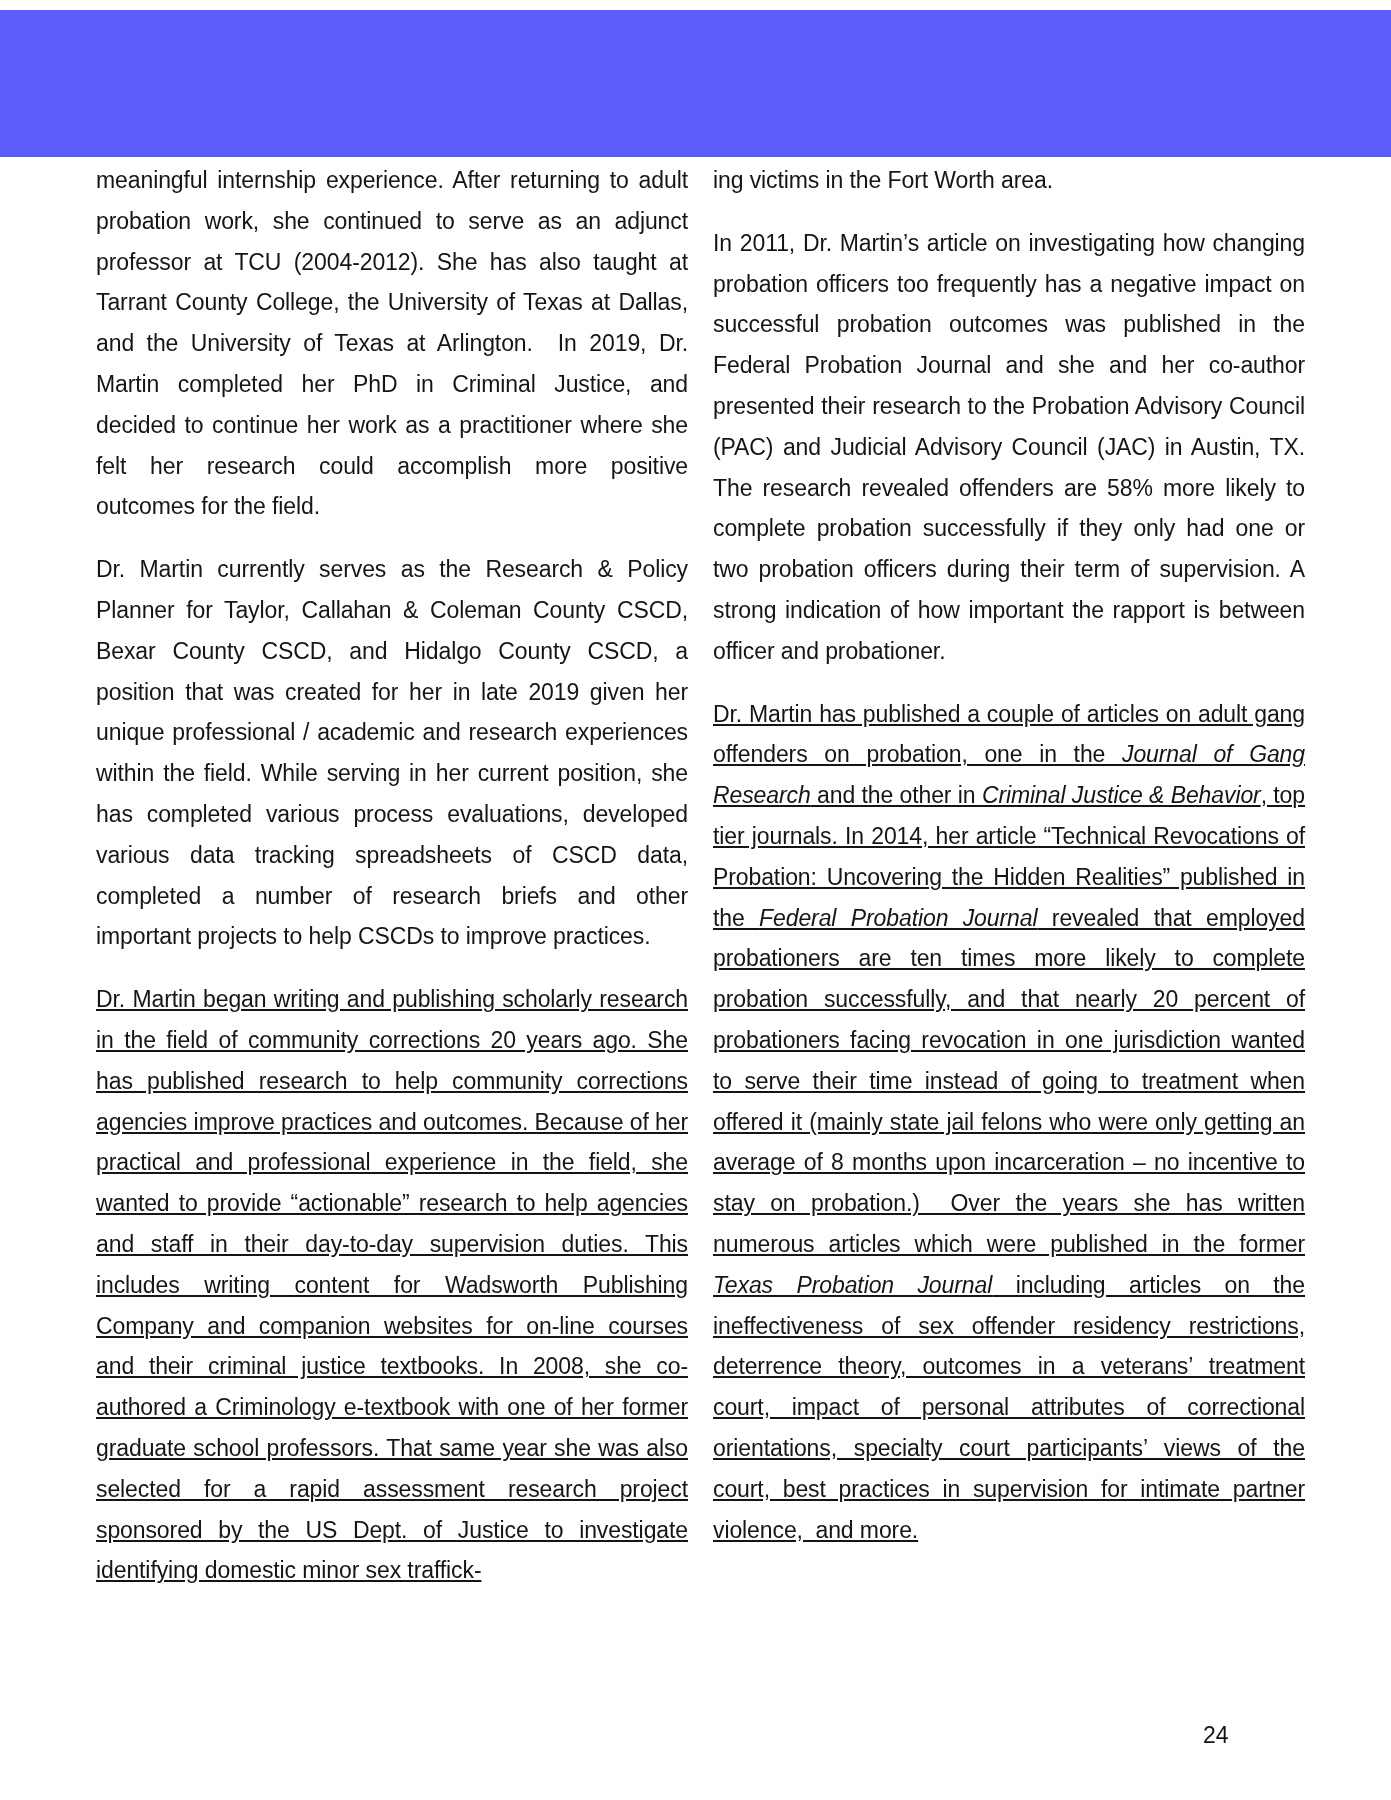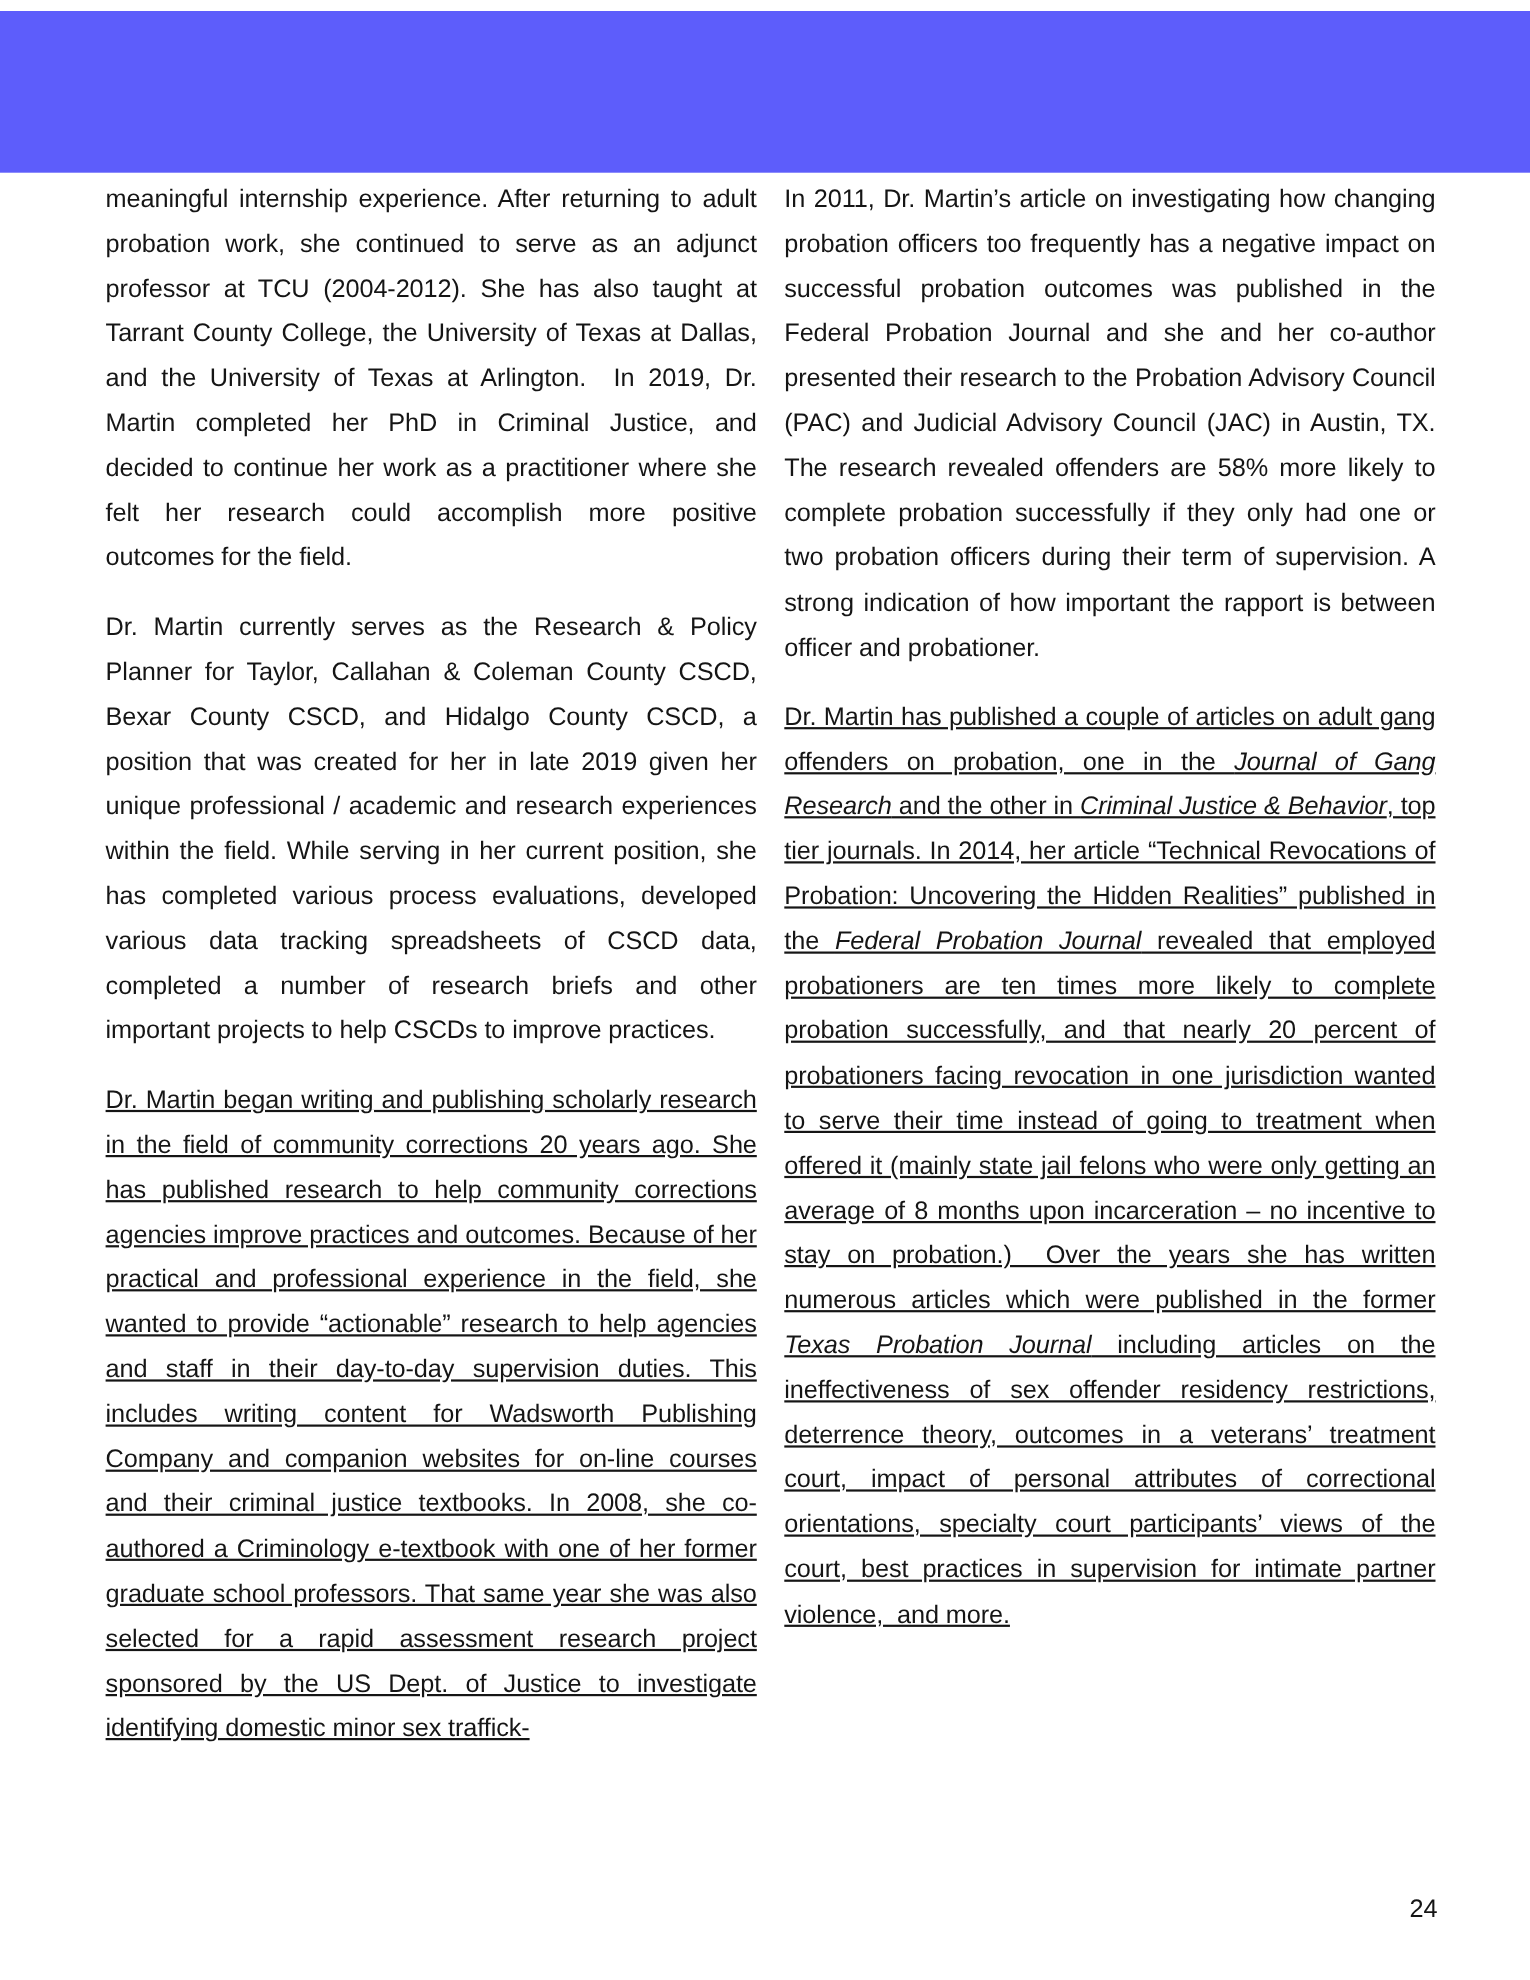--- a/index.html
+++ b/index.html
@@ -50,36 +50,37 @@
     text-decoration: underline;
   }
   .column p i {
     font-style: italic;
   }
   .page-number {
     position: absolute;
     top: 1720px;
     left: 1203px;
     width: 104px;
-    text-align: right;
+    text-align: left;
     font-size: 23px;
     line-height: 30px;
     color: #151515;
   }
 </style>
 </head>
 <body>
 
 <div class="page" style="background: rgb(255, 255, 255); color: rgb(21, 21, 21);">
   <div class="header-band" style="background: rgb(93, 93, 251);"></div>
   <div class="content">
     <div class="column">
         <p><span>meaningful internship experience. After returning to adult probation work, she continued to serve as an adjunct professor at TCU (2004-2012). She has also taught at Tarrant County College, the University of Texas at Dallas, and the University of Texas at Arlington.&nbsp; In 2019, Dr. Martin completed her PhD in Criminal Justice, and decided to continue her work as a practitioner where she felt her research could accomplish more positive outcomes for the field.</span></p>
         <p><span>Dr. Martin currently serves as the Research &amp; Policy Planner for Taylor, Callahan &amp; Coleman County CSCD, Bexar County CSCD, and Hidalgo County CSCD, a position that was created for her in late 2019 given her unique professional / academic and research experiences within the field. While serving in her current position, she has completed various process evaluations, developed various data tracking spreadsheets of CSCD data, completed a number of research briefs and other important projects to help CSCDs to improve practices.</span></p>
         <p><span>Dr. Martin began writing and publishing scholarly research in the field of community corrections 20 years ago. She has published research to help community corrections agencies improve practices and outcomes. Because of her practical and professional experience in the field, she wanted to provide “actionable” research to help agencies and staff in their day-to-day supervision duties. This includes writing content for Wadsworth Publishing Company and companion websites for on-line courses and their criminal justice textbooks. In 2008, she co-authored a Criminology e-textbook with one of her former graduate school professors. That same year she was also selected for a rapid assessment research project sponsored by the US Dept. of Justice to investigate identifying domestic minor sex traffick-</span></p>
       </div>
     <div class="column">
+        <p><span>ing victims in the Fort Worth area.</span></p>
         <p><span>In 2011, Dr. Martin’s article on investigating how changing probation officers too frequently has a negative impact on successful probation outcomes was published in the Federal Probation Journal and she and her co-author presented their research to the Probation Advisory Council (PAC) and Judicial Advisory Council (JAC) in Austin, TX. The research revealed offenders are 58% more likely to complete probation successfully if they only had one or two probation officers during their term of supervision. A strong indication of how important the rapport is between officer and probationer.</span></p>
         <p><span>Dr. Martin has published a couple of articles on adult gang offenders on probation, one in the </span><i>Journal of Gang Research</i><span> and the other in </span><i>Criminal Justice &amp; Behavior</i><span>, top tier journals. In 2014, her article “Technical Revocations of Probation: Uncovering the Hidden Realities” published in the </span><i>Federal Probation Journal</i><span> revealed that employed probationers are ten times more likely to complete probation successfully, and that nearly 20 percent of probationers facing revocation in one jurisdiction wanted to serve their time instead of going to treatment when offered it (mainly state jail felons who were only getting an average of 8 months upon incarceration – no incentive to stay on probation.)&nbsp; Over the years she has written numerous articles which were published in the former </span><i>Texas Probation Journal</i><span> including articles on the ineffectiveness of sex offender residency restrictions, deterrence theory, outcomes in a veterans’ treatment court, impact of personal attributes of correctional orientations, specialty court participants’ views of the court, best practices in supervision for intimate partner violence,&nbsp; and more.</span></p>
       </div>
   </div>
   <div class="page-number">24</div>
 </div>
 
 </body></html>

